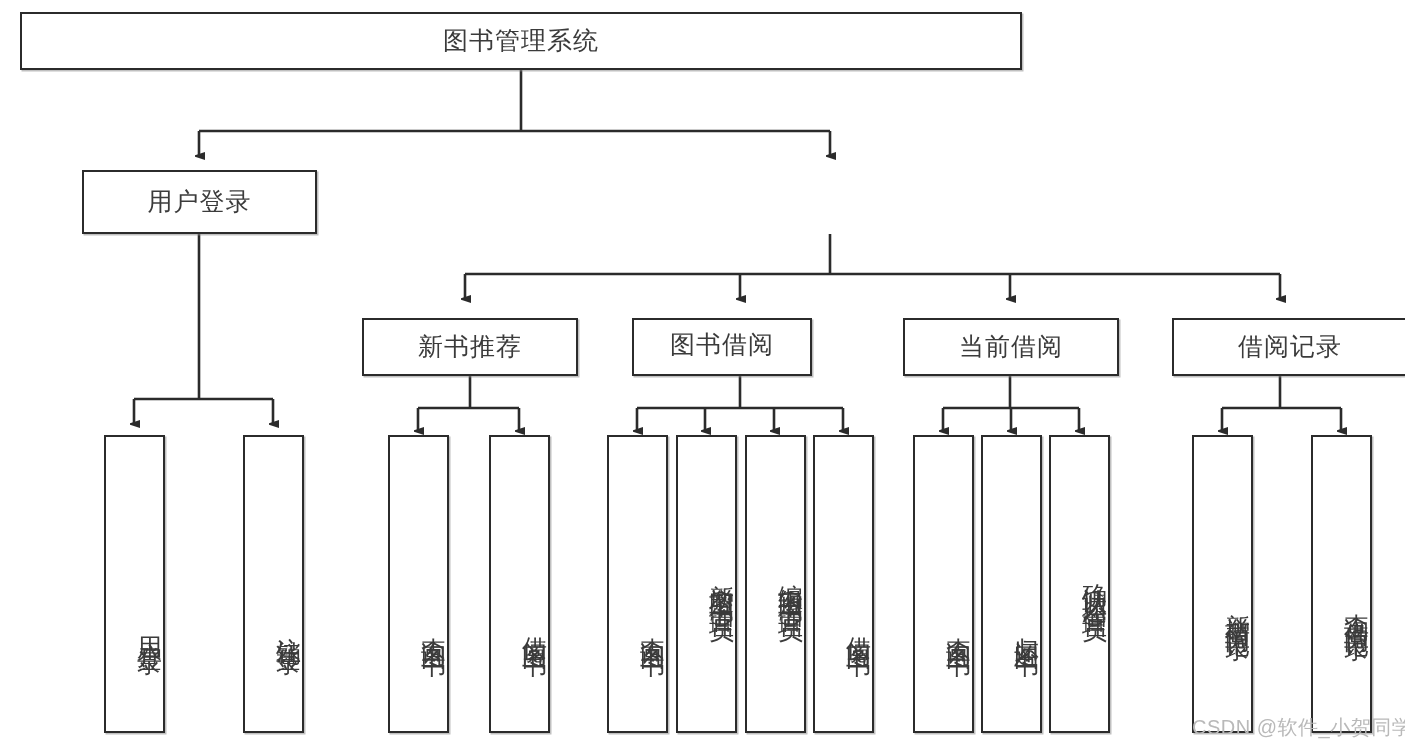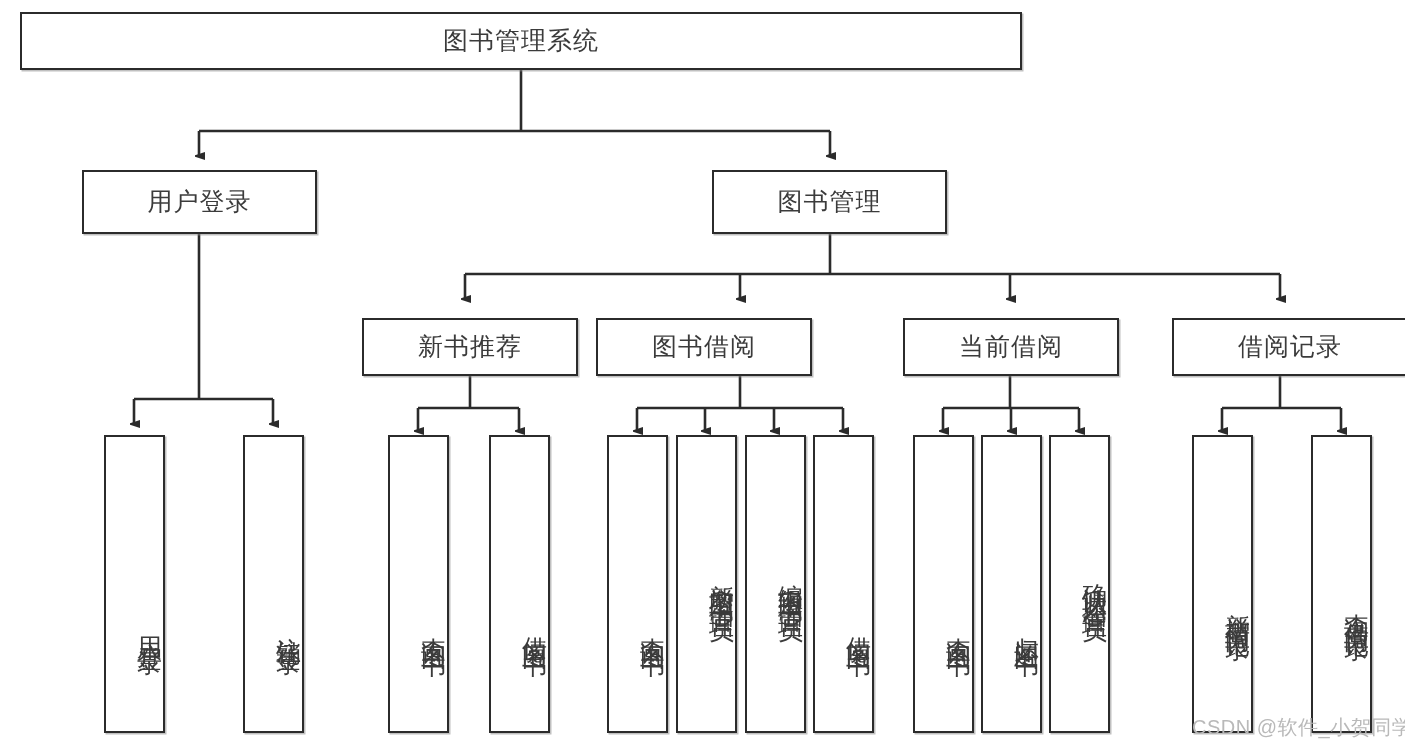--- a/index.html
+++ b/index.html
@@ -125,28 +125,25 @@
     </g>
   </svg>
 
   <div class="node horiz" style="left:20px; top:12px; width:1002px; height:58px;">
     <span class="label">图书管理系统</span>
   </div>
 
   <div class="node horiz" style="left:82px; top:170px; width:235px; height:64px;">
     <span class="label">用户登录</span>
   </div>
-  <div class="node horiz" style="left:712px; top:170px; width:235px; height:64px;">
-    <span class="label">图书管理</span>
-  </div>
 
   <div class="node horiz" style="left:362px; top:318px; width:216px; height:58px;text-align:center;">
     <span class="label">新书推荐</span>
   </div>
-  <div class="node horiz" style="left:596px; top:318px; width:216px; height:58px;">
+  <div class="node horiz" style="left:632px; top:318px; width:180px; height:58px;font-family:Liberation Mono, monospace;">
     <span class="label">图书借阅</span>
   </div>
   <div class="node horiz" style="left:903px; top:318px; width:216px; height:58px;">
     <span class="label">当前借阅</span>
   </div>
   <div class="node horiz" style="left:1172px; top:318px; width:236px; height:58px;">
     <span class="label">借阅记录</span>
   </div>
 
   <div class="node vert" style="left:104px; top:435px; width:61px; height:298px; padding-top:85px;">

